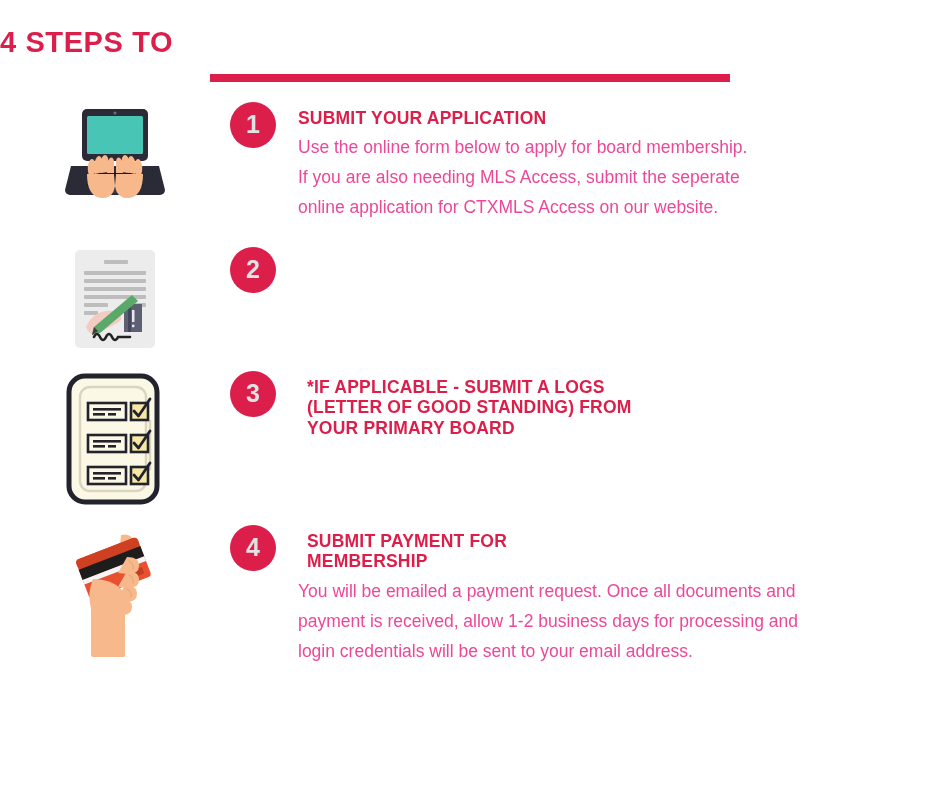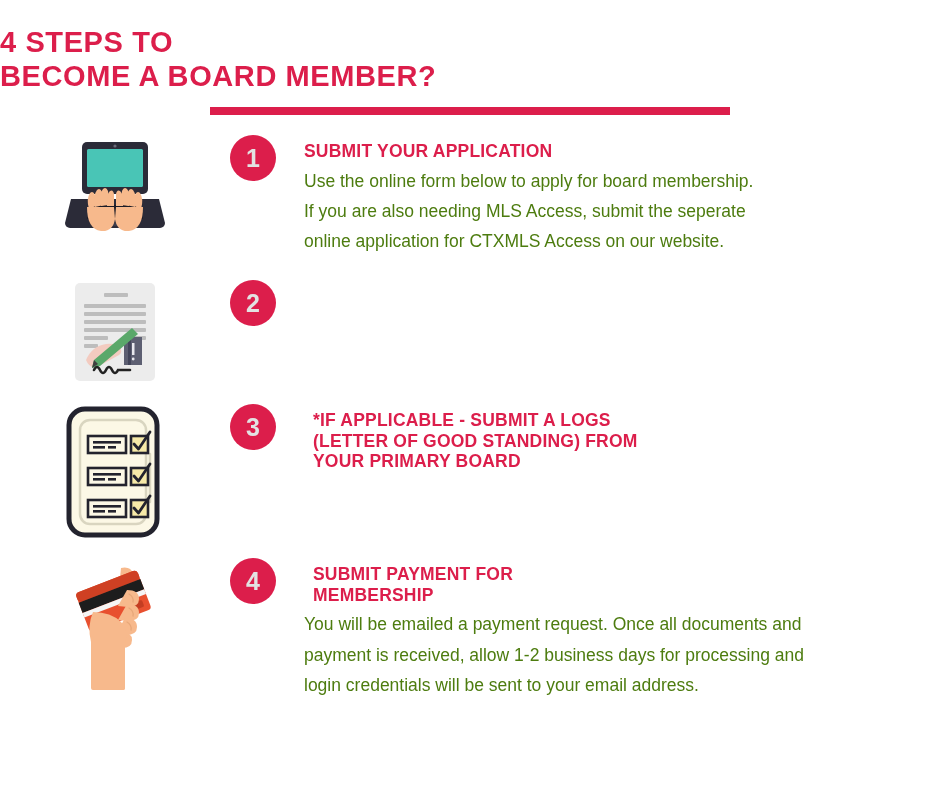--- a/index.html
+++ b/index.html
@@ -64,57 +64,56 @@
     background: #DC1E4B;
     color: #e2e2e2;
     font-weight: 700;
     font-size: 25px;
     display: flex;
     align-items: center;
     justify-content: center;
     line-height: 1;
   }
 
-  .text-cell { flex: 1; padding-right: 22px; margin-left: 6px; }
+  .text-cell { flex: 1; padding-right: 22px; }
 
   .step-heading {
     color: #DC1E4B;
     font-weight: 700;
     font-size: 17.5px;
     line-height: 1.18;
     letter-spacing: 0.2px;
     text-transform: uppercase;
     padding-top: 8px;
     white-space: pre-line;
   }
   .step-heading.indented { padding-left: 9px; }
 
   .step-body {
-    color: #4d7c0f;
+    color: #ec4899;
     font-size: 17.5px;
     line-height: 1.72;
     margin-top: 4px;
     white-space: pre-line;
   }
 
   
   .step-1 { margin-top: 0px; }
   .step-2 { margin-top: 22px; }
   .step-3 { margin-top: 20px; }
   .step-4 { margin-top: 18px; }
 
   
   .icon-art { display: block; }
 </style>
 </head>
 <body>
 
 <div class="header">
   <div class="title-line">4 STEPS TO</div>
-  <div class="title-line">BECOME A BOARD MEMBER?</div>
   <div class="rule"></div>
 </div>
 
 <div class="steps">
 
   <div class="step step-1">
     <div class="icon-cell">
       <svg class="icon-art" width="108" height="104" viewBox="0 0 108 104">
 
         <rect x="21" y="5" width="66" height="52" rx="5" fill="#2b2b38"></rect>

